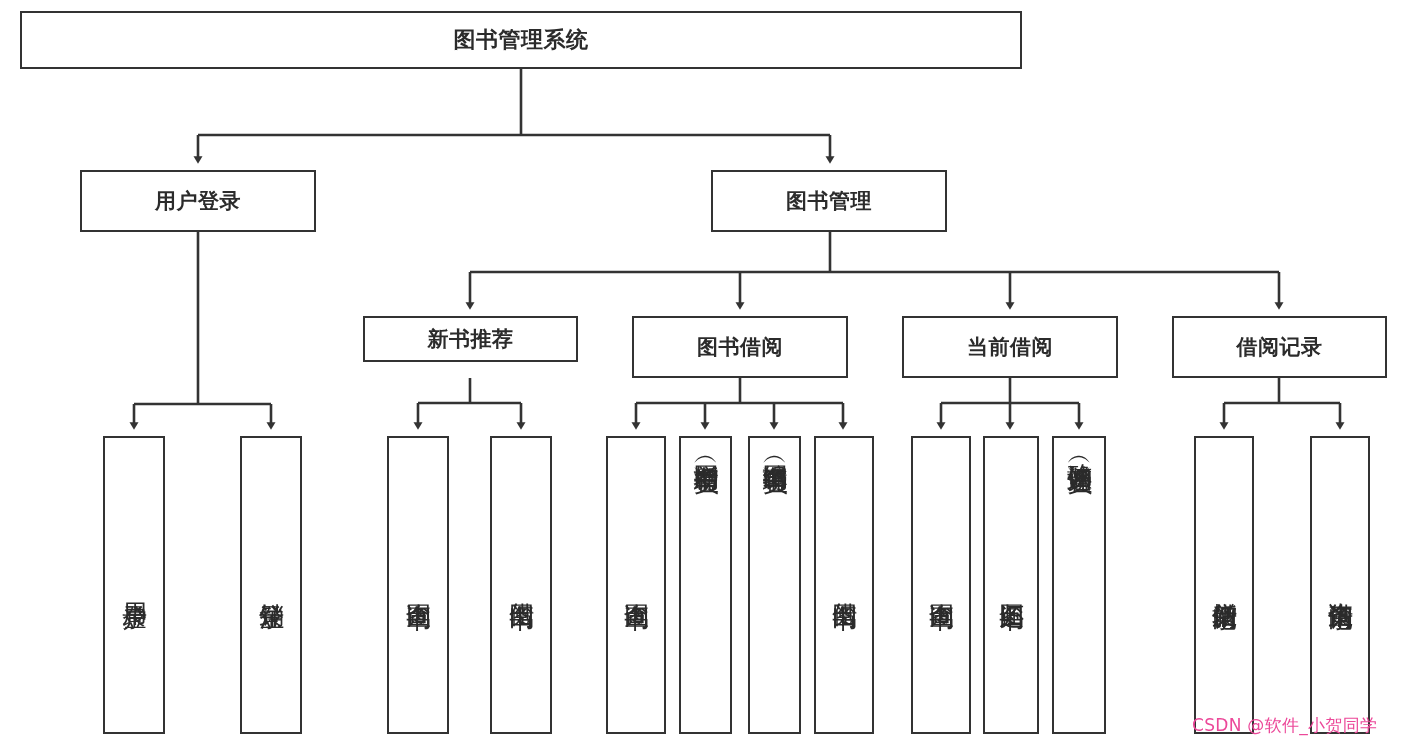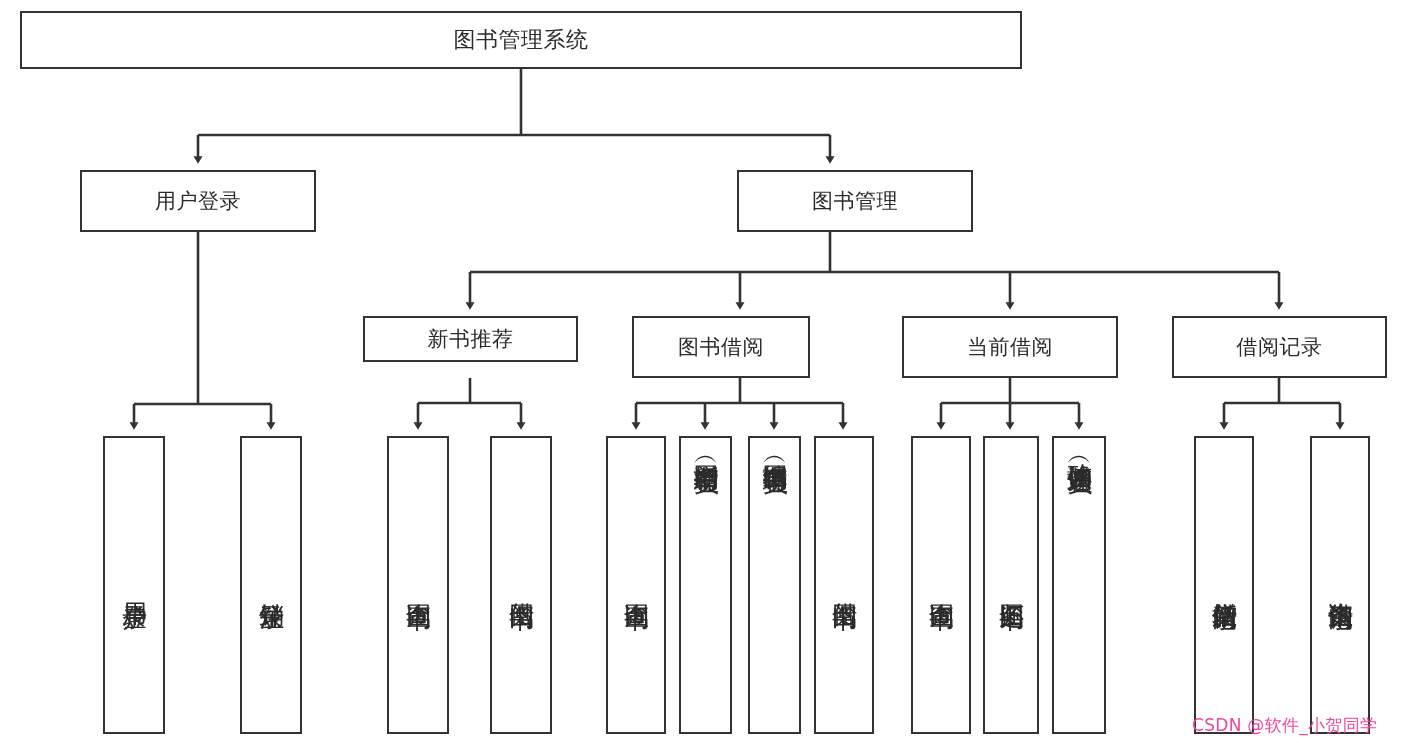--- a/index.html
+++ b/index.html
@@ -40,20 +40,21 @@
   .node-label {
     color: #2b2b2b;
     text-align: center;
     line-height: 1.0;
     white-space: pre;
   }
   
   .node.horiz .node-label {
     font-size: 21px;
     letter-spacing: 0.5px;
+    font-weight: bold;
   }
   .node.root .node-label {
     font-size: 22px;
   }
   
   .node.vert {
     align-items: flex-start;
     justify-content: center;
     padding-top: 6px;
   }
@@ -138,28 +139,28 @@
     </g>
   </svg>
 
   <div class="node horiz root" style="left:20px; top:11px; width:1002px; height:58px;">
     <span class="node-label">图书管理系统</span>
   </div>
 
   <div class="node horiz" style="left:80px; top:170px; width:236px; height:62px;">
     <span class="node-label">用户登录</span>
   </div>
-  <div class="node horiz" style="left:711px; top:170px; width:236px; height:62px;margin-left:26px;">
+  <div class="node horiz" style="left:711px; top:170px; width:236px; height:62px;">
     <span class="node-label">图书管理</span>
   </div>
 
   <div class="node horiz" style="left:363px; top:316px; width:215px; height:46px;">
     <span class="node-label">新书推荐</span>
   </div>
-  <div class="node horiz" style="left:632px; top:316px; width:178px; height:62px;">
+  <div class="node horiz" style="left:632px; top:316px; width:216px; height:62px;">
     <span class="node-label">图书借阅</span>
   </div>
   <div class="node horiz" style="left:1172px; top:316px; width:215px; height:62px;">
     <span class="node-label">借阅记录</span>
   </div>
   <div class="node horiz" style="left:902px; top:316px; width:216px; height:62px;">
     <span class="node-label">当前借阅</span>
   </div>
 
   <div class="node vert tall-center" style="left:103px; top:436px; width:62px; height:298px;">

